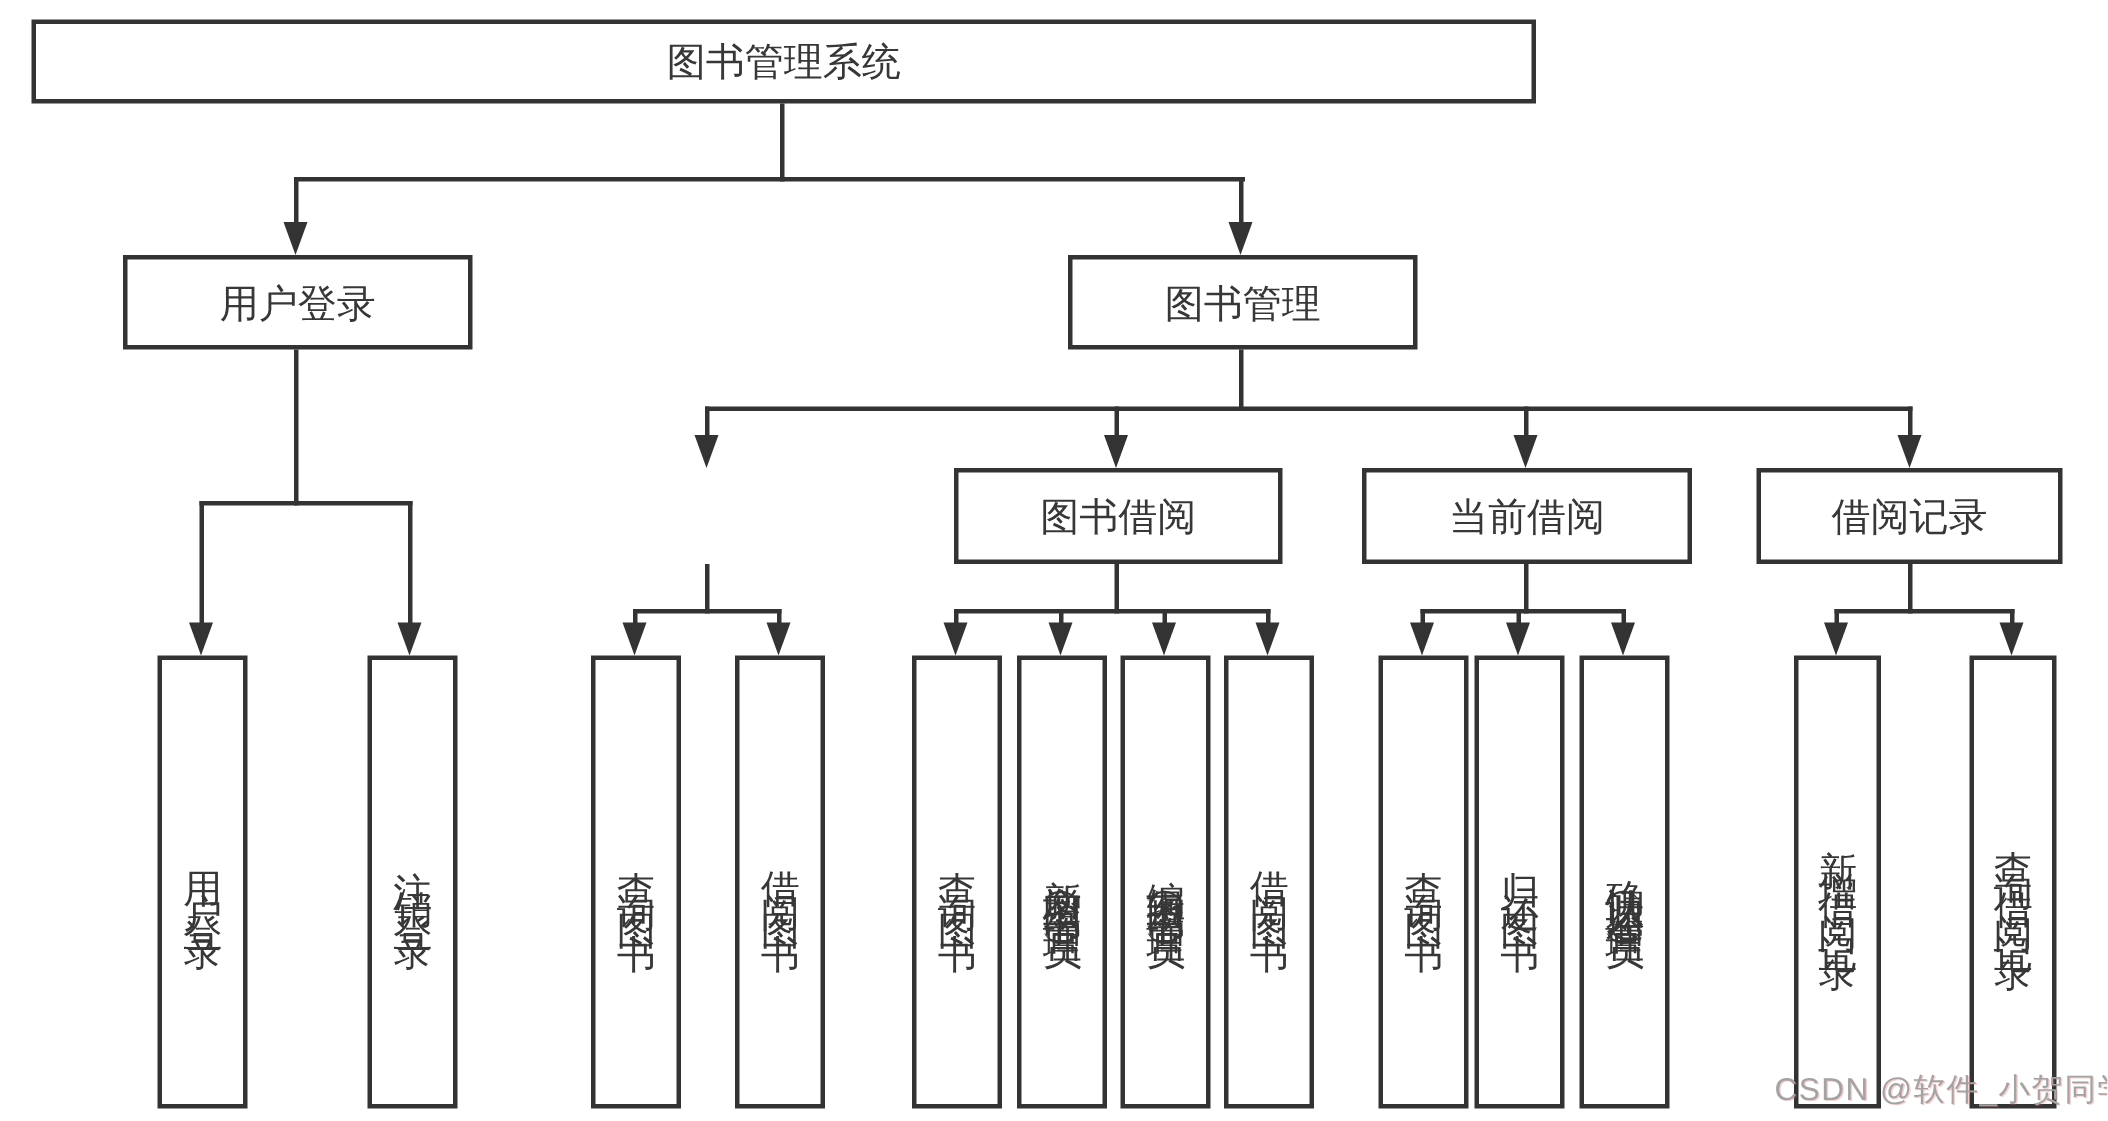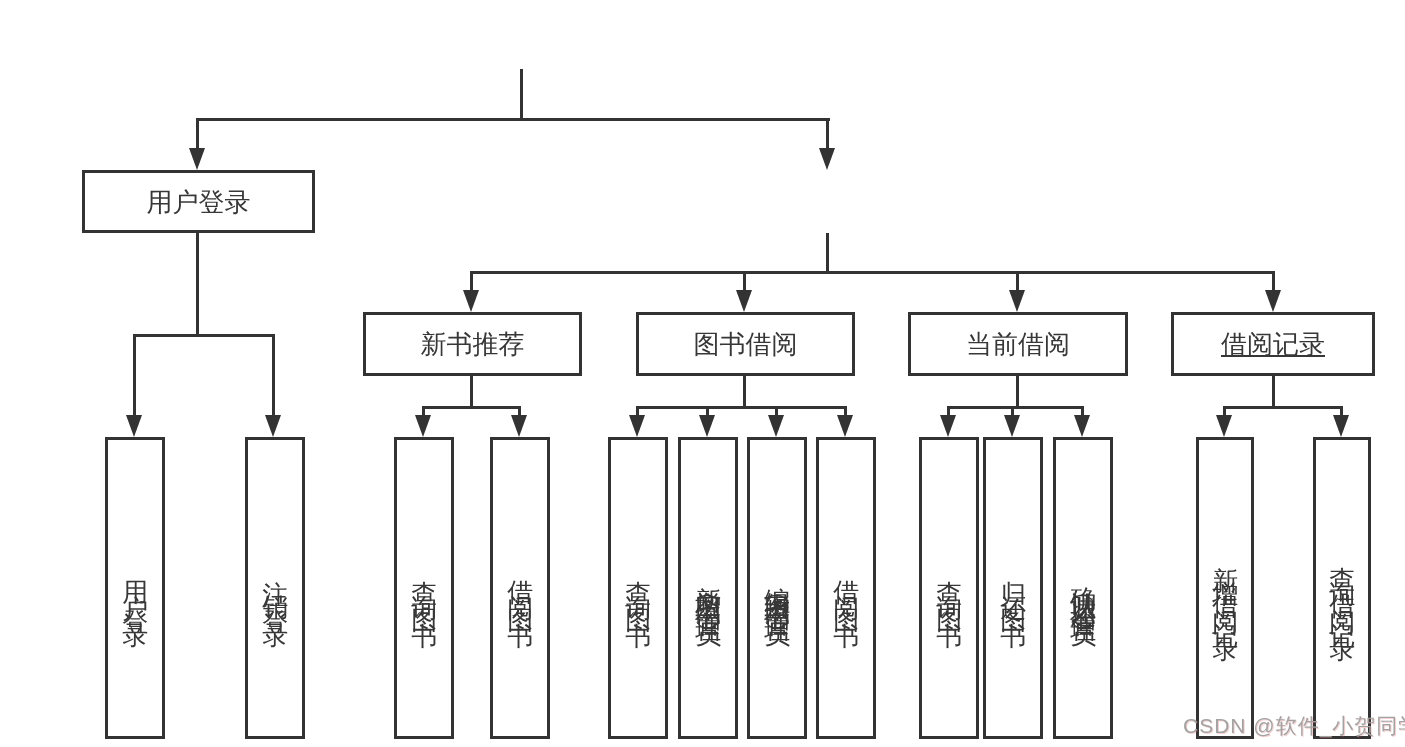--- a/index.html
+++ b/index.html
@@ -27,39 +27,42 @@
   .watermark{
     position:absolute;left:1183px;top:712px;font-size:21px;letter-spacing:1px;
     color:#a3a3a3;text-shadow:1px 1px 0 rgba(224,92,92,0.28);white-space:nowrap;z-index:5;
   }
 </style>
 </head>
 <body>
 
 <div class="stage">
 
+  <div class="box" style="left:21px;top:13px;width:1003px;height:56px;">
+    <span>图书管理系统</span>
+  </div>
 
   <div class="box" style="left:82px;top:170px;width:233px;height:63px;">
     <span>用户登录</span>
   </div>
 
+  <div class="box" style="left:712px;top:170px;width:233px;height:63px;">
+    <span>图书管理</span>
+  </div>
 
-  <div class="box" style="left:363px;top:312px;width:219px;height:64px;">
-    <span>新书推荐</span>
-  </div>
 
   <div class="box" style="left:908px;top:312px;width:220px;height:64px;">
     <span>当前借阅</span>
   </div>
 
   <div class="box" style="left:636px;top:312px;width:219px;height:64px;">
     <span>图书借阅</span>
   </div>
 
-  <div class="box" style="left:1171px;top:312px;width:204px;height:64px;text-decoration:underline;">
+  <div class="box" style="left:1171px;top:312px;width:204px;height:64px;">
     <span>借阅记录</span>
   </div>
 
   <div class="box vbox" style="left:105px;top:437px;width:60px;height:302px;">
     <span class="vlabel loose">用户登录</span>
   </div>
 
   <div class="box vbox" style="left:245px;top:437px;width:60px;height:302px;">
     <span class="vlabel loose">注销登录</span>
   </div>

